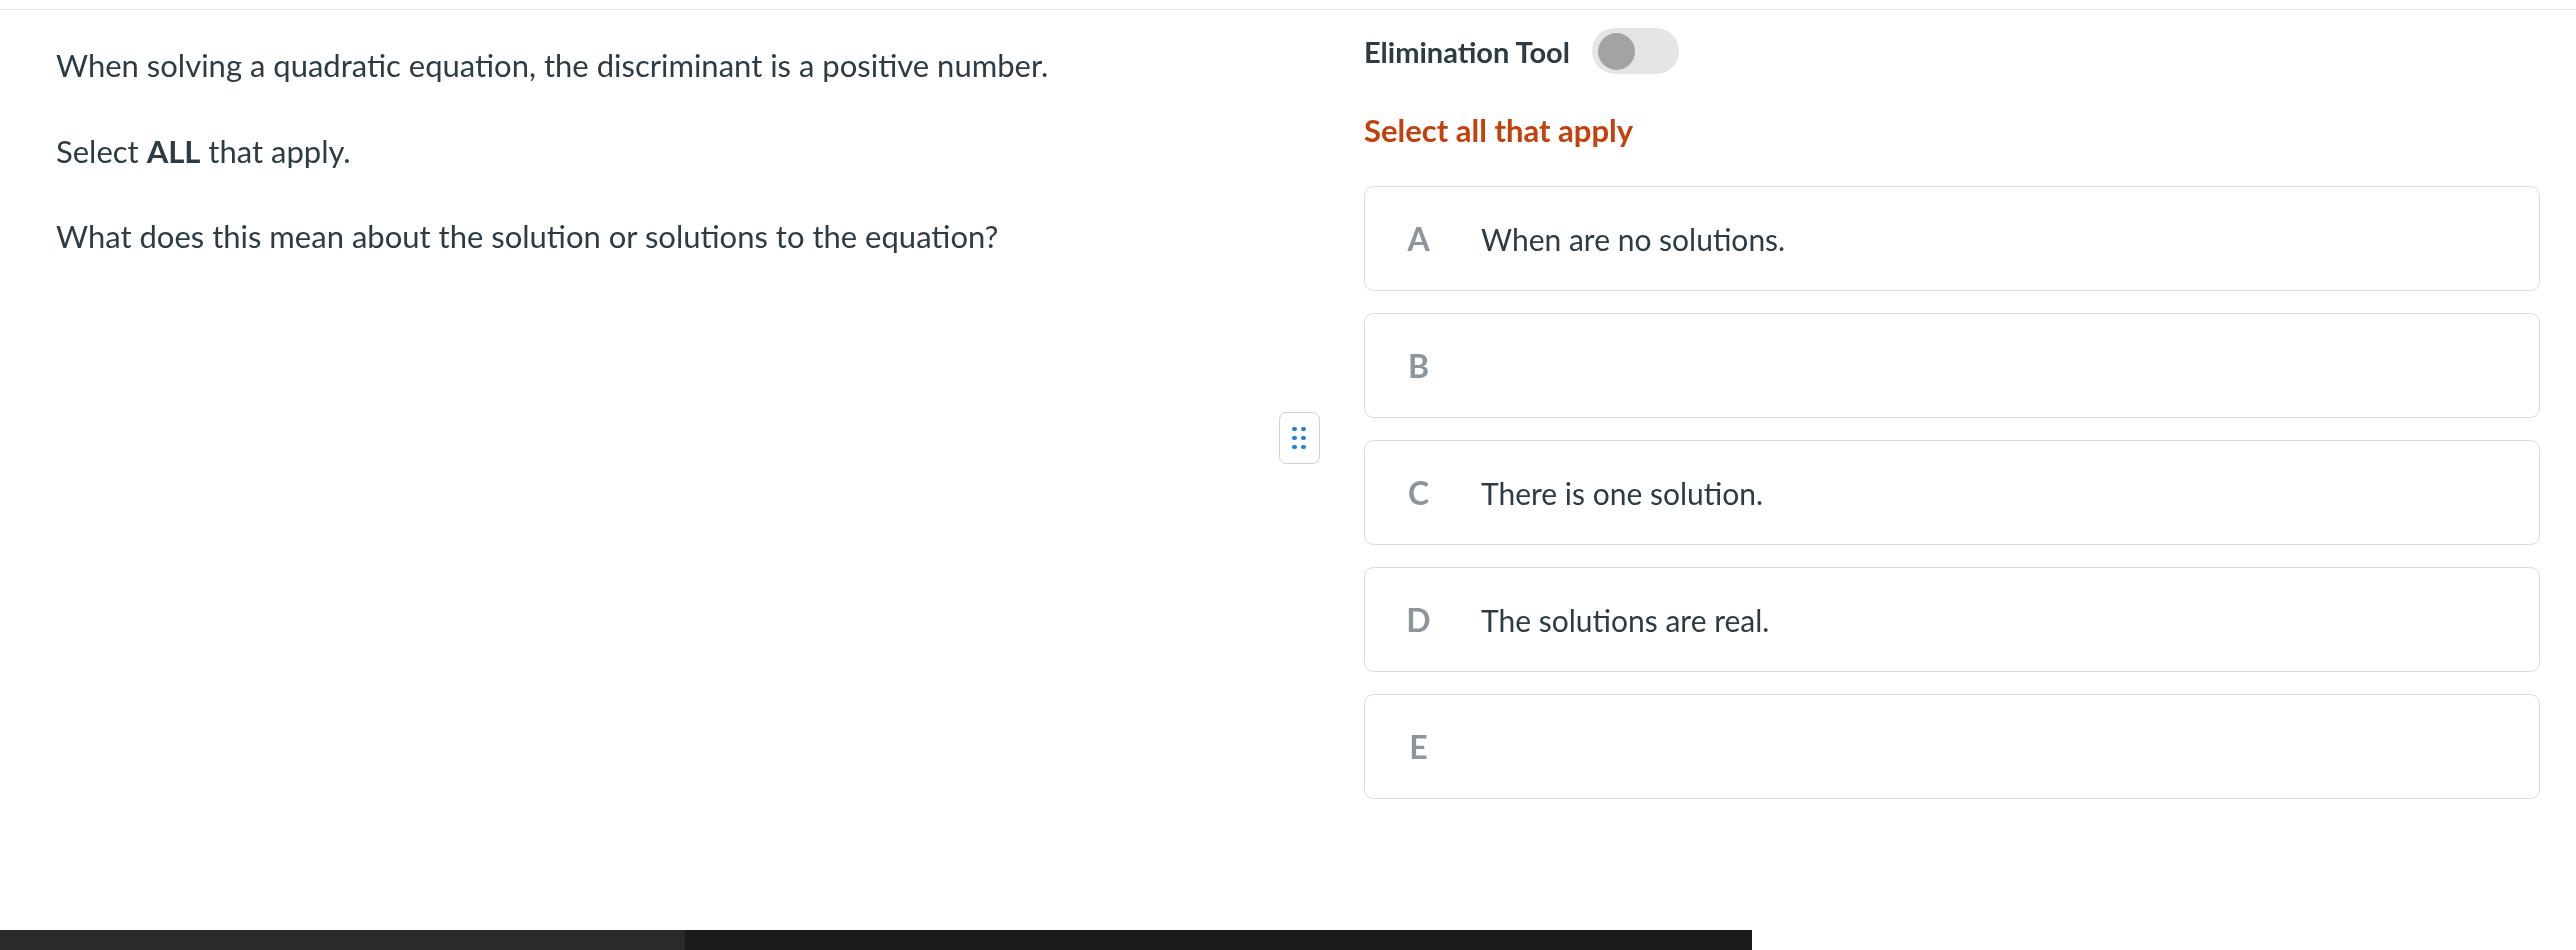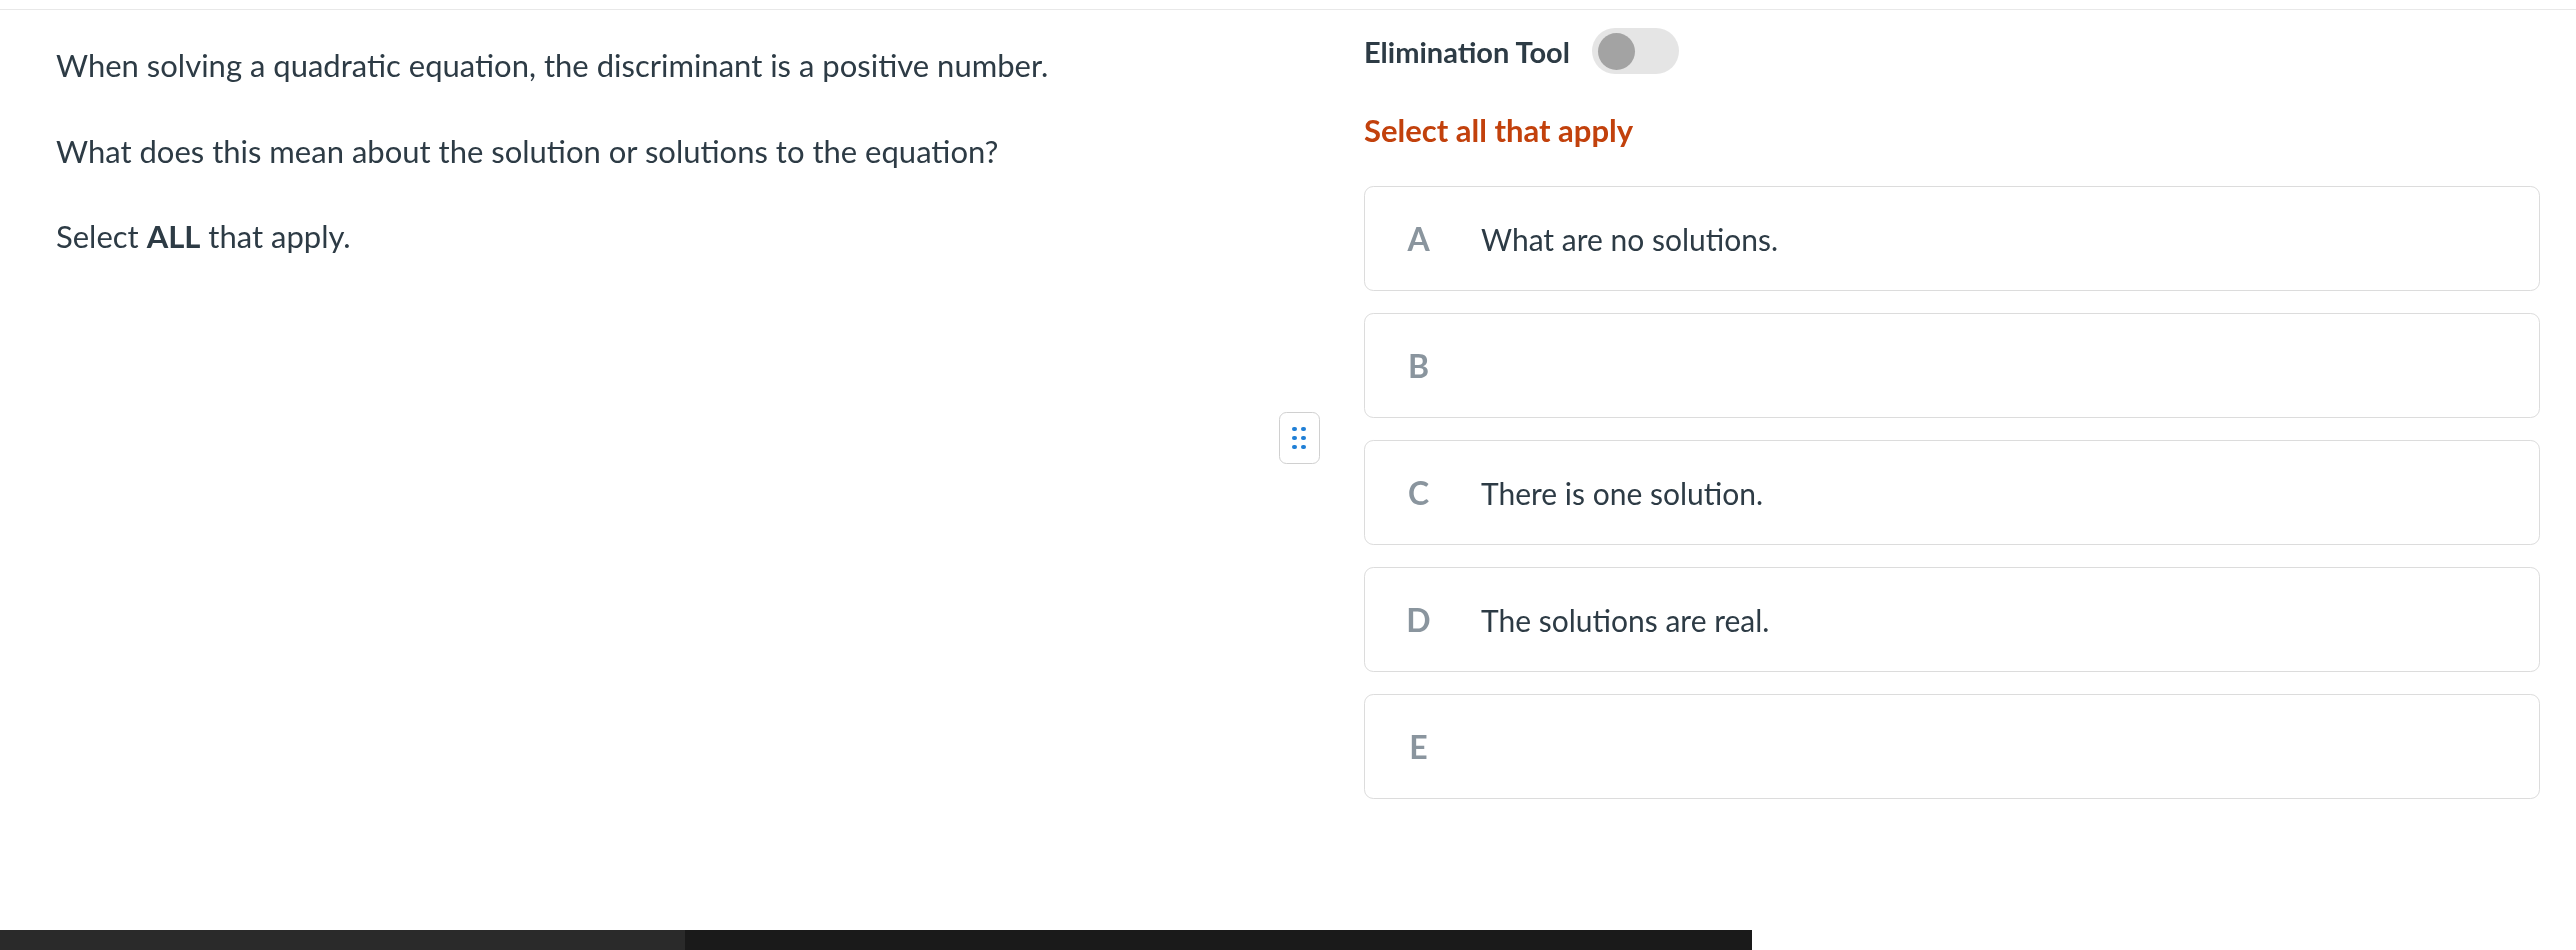--- a/index.html
+++ b/index.html
@@ -149,24 +149,24 @@
   }
 </style>
 </head>
 <body>
 
 <div class="app">
   <div class="top-rule"></div>
 
   <div class="left-pane">
     <p>When solving a quadratic equation, the discriminant is a positive number.</p>
-    <p>What does this mean about the solution or solutions to the equation?</p>
     <p>
       <span>Select </span><strong>ALL</strong><span> that apply.</span>
     </p>
+    <p>What does this mean about the solution or solutions to the equation?</p>
   </div>
 
   <div class="right-pane">
 
     <div class="drag-handle">
       <div class="drag-dots">
         <span></span>
           <span></span>
           <span></span>
           <span></span>
@@ -180,21 +180,21 @@
       <div class="toggle">
         <div class="toggle-knob"></div>
       </div>
     </div>
 
     <div class="instruction">Select all that apply</div>
 
     <div class="options">
       <div class="option">
         <div class="opt-letter">A</div>
-        <div class="opt-text">What are no solutions.</div>
+        <div class="opt-text">When are no solutions.</div>
       </div>
       <div class="option">
         <div class="opt-letter">B</div>
       </div>
       <div class="option">
         <div class="opt-letter">C</div>
         <div class="opt-text">There is one solution.</div>
       </div>
       <div class="option">
         <div class="opt-letter">D</div>

